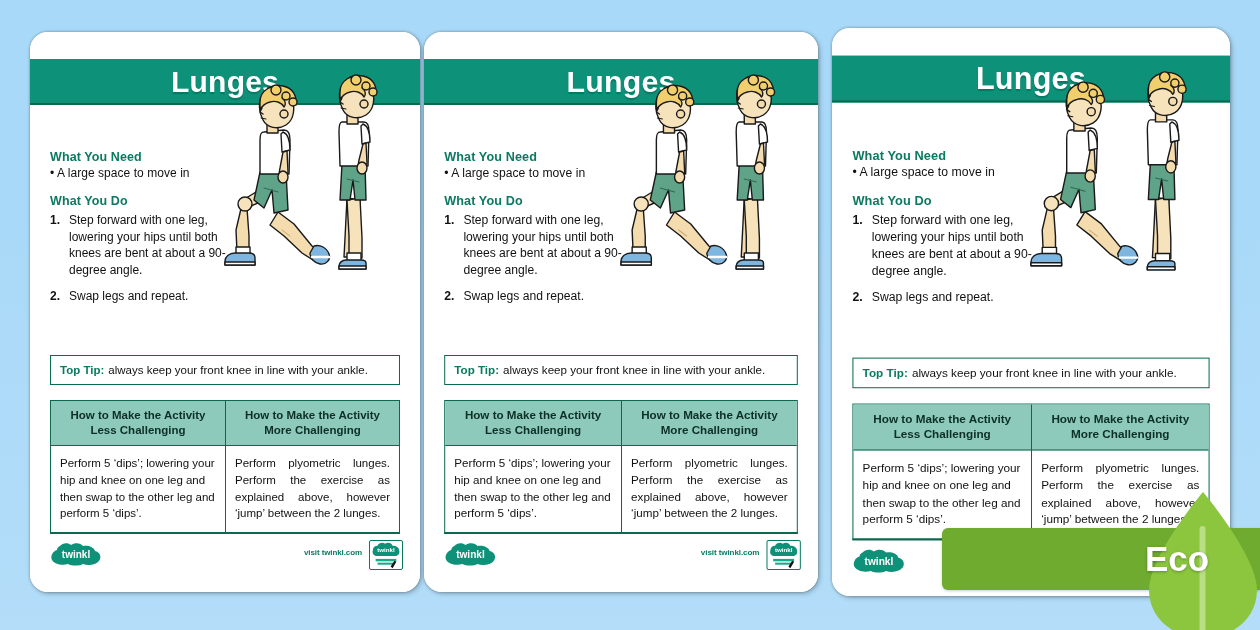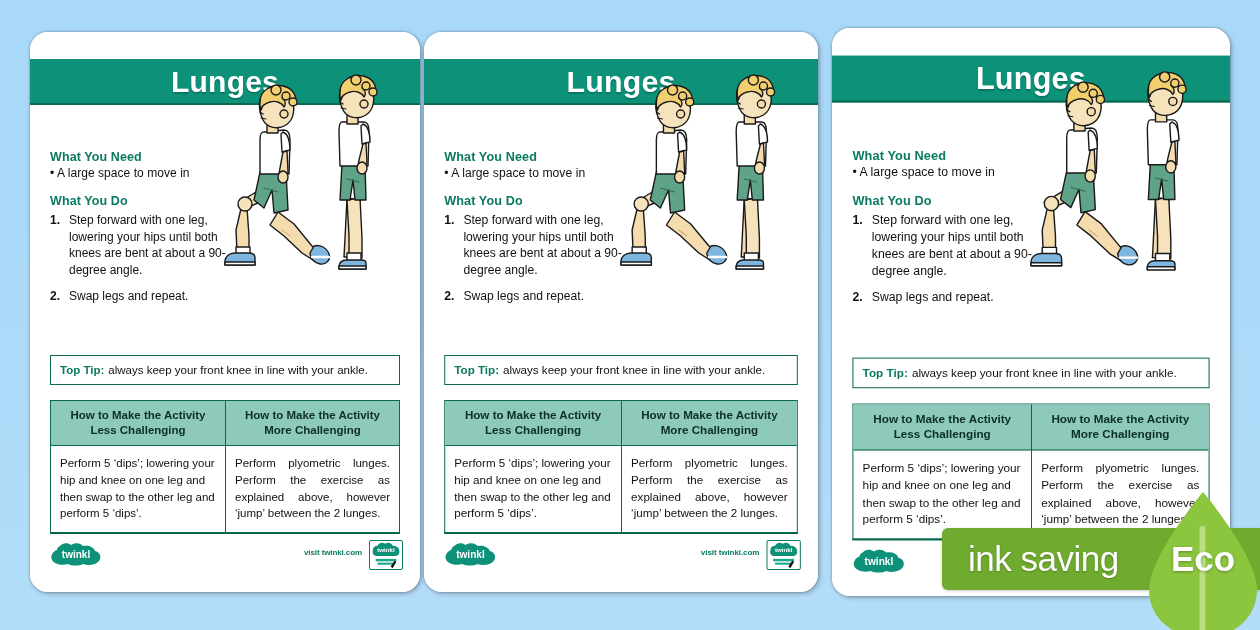--- a/index.html
+++ b/index.html
@@ -214,21 +214,20 @@
     width: 116px;
     height: 152px;
   }
   .eco-leaf-word {
     position: absolute;
     left: 203px;
     top: 0;
     width: 116px;
     height: 62px;
     line-height: 62px;
-    text-align: center;
     font-size: 35px;
     font-weight: bold;
     color: #ffffff;
     text-shadow: 0 1px 3px rgba(0,0,0,0.3);
     z-index: 3;
   }
 </style>
 </head>
 <body>
 
@@ -692,21 +691,20 @@
         <path d="M22 27 L26 21 L28 22 L24 29 Z" fill="#111111"></path>
       </svg>
     </div>
 
   </div>
 </div>
 </div>
 
 <div class="eco">
   <div class="eco-bar"></div>
-  <div class="eco-text">ink saving</div>
   <div class="eco-leaf">
     <svg viewBox="0 0 116 152" xmlns="http://www.w3.org/2000/svg">
       <path d="M58 2 C58 2 112 66 112 100 C112 128 88 148 58 148 C28 148 4 128 4 100 C4 66 58 2 58 2 Z" fill="#8cc63f"></path>
       <rect x="54.5" y="36" width="6" height="116" rx="3" fill="#c9e69a" opacity="0.75"></rect>
     </svg>
   </div>
   <div class="eco-leaf-word">Eco</div>
 </div>
 
 </body></html>

